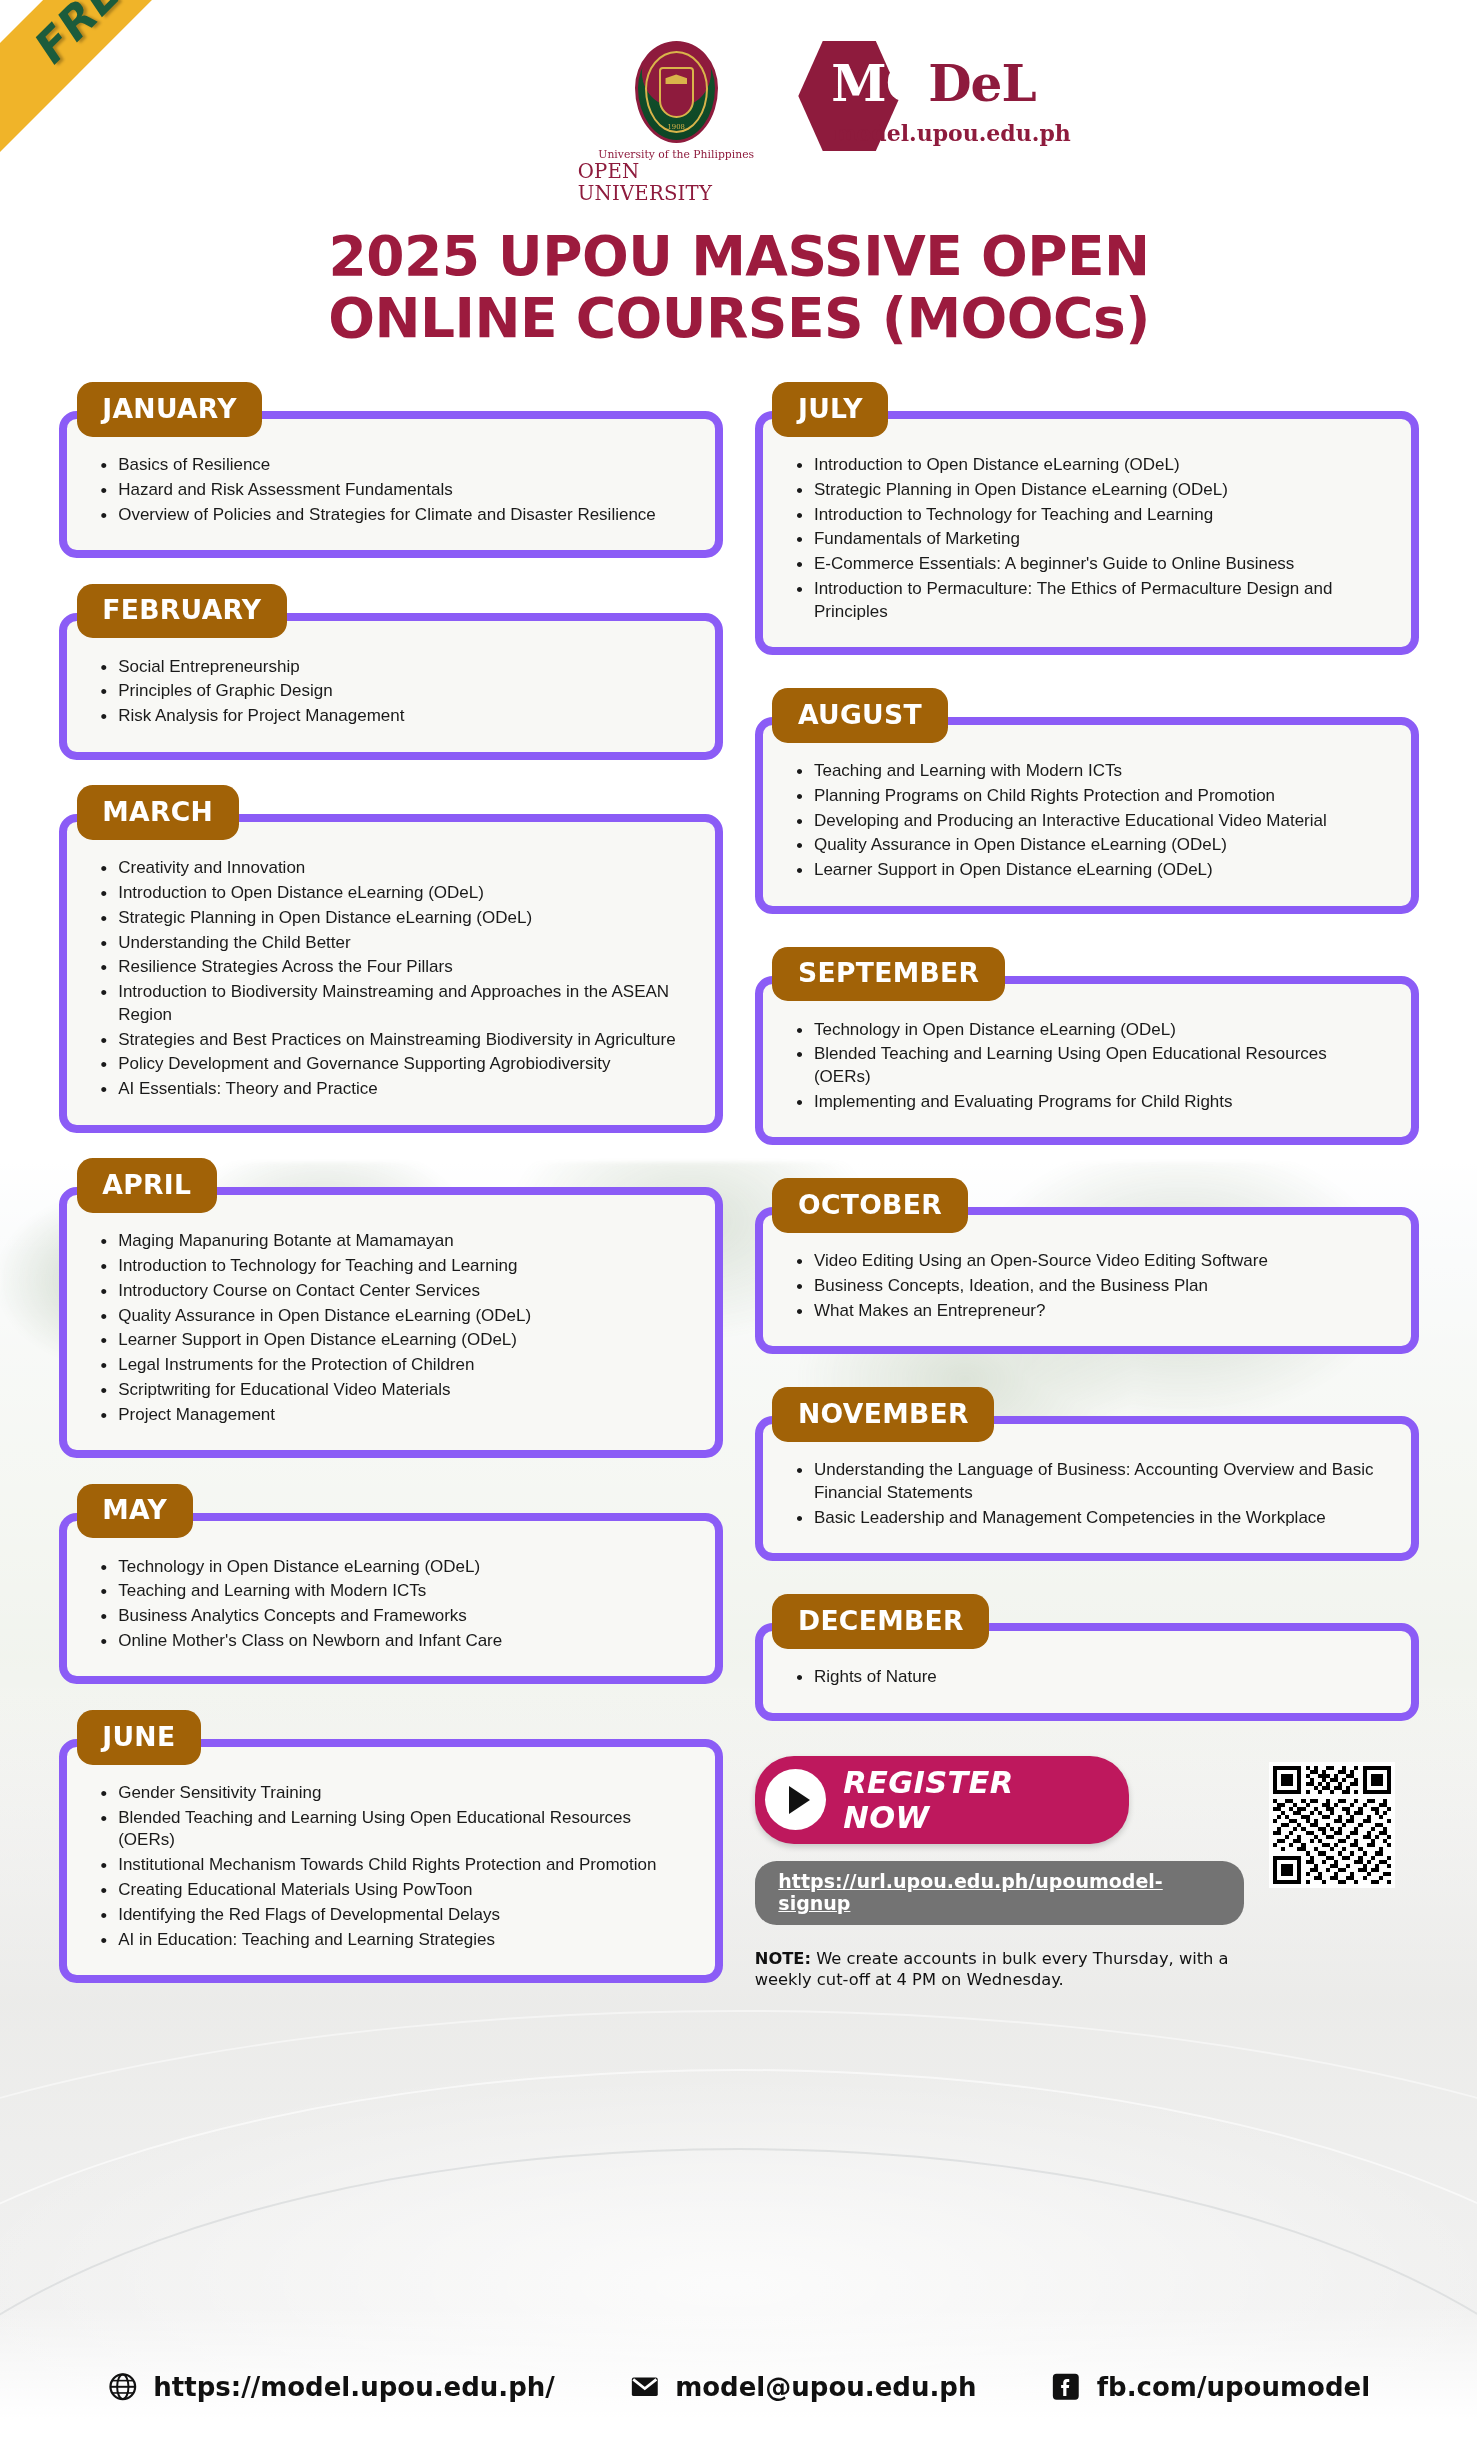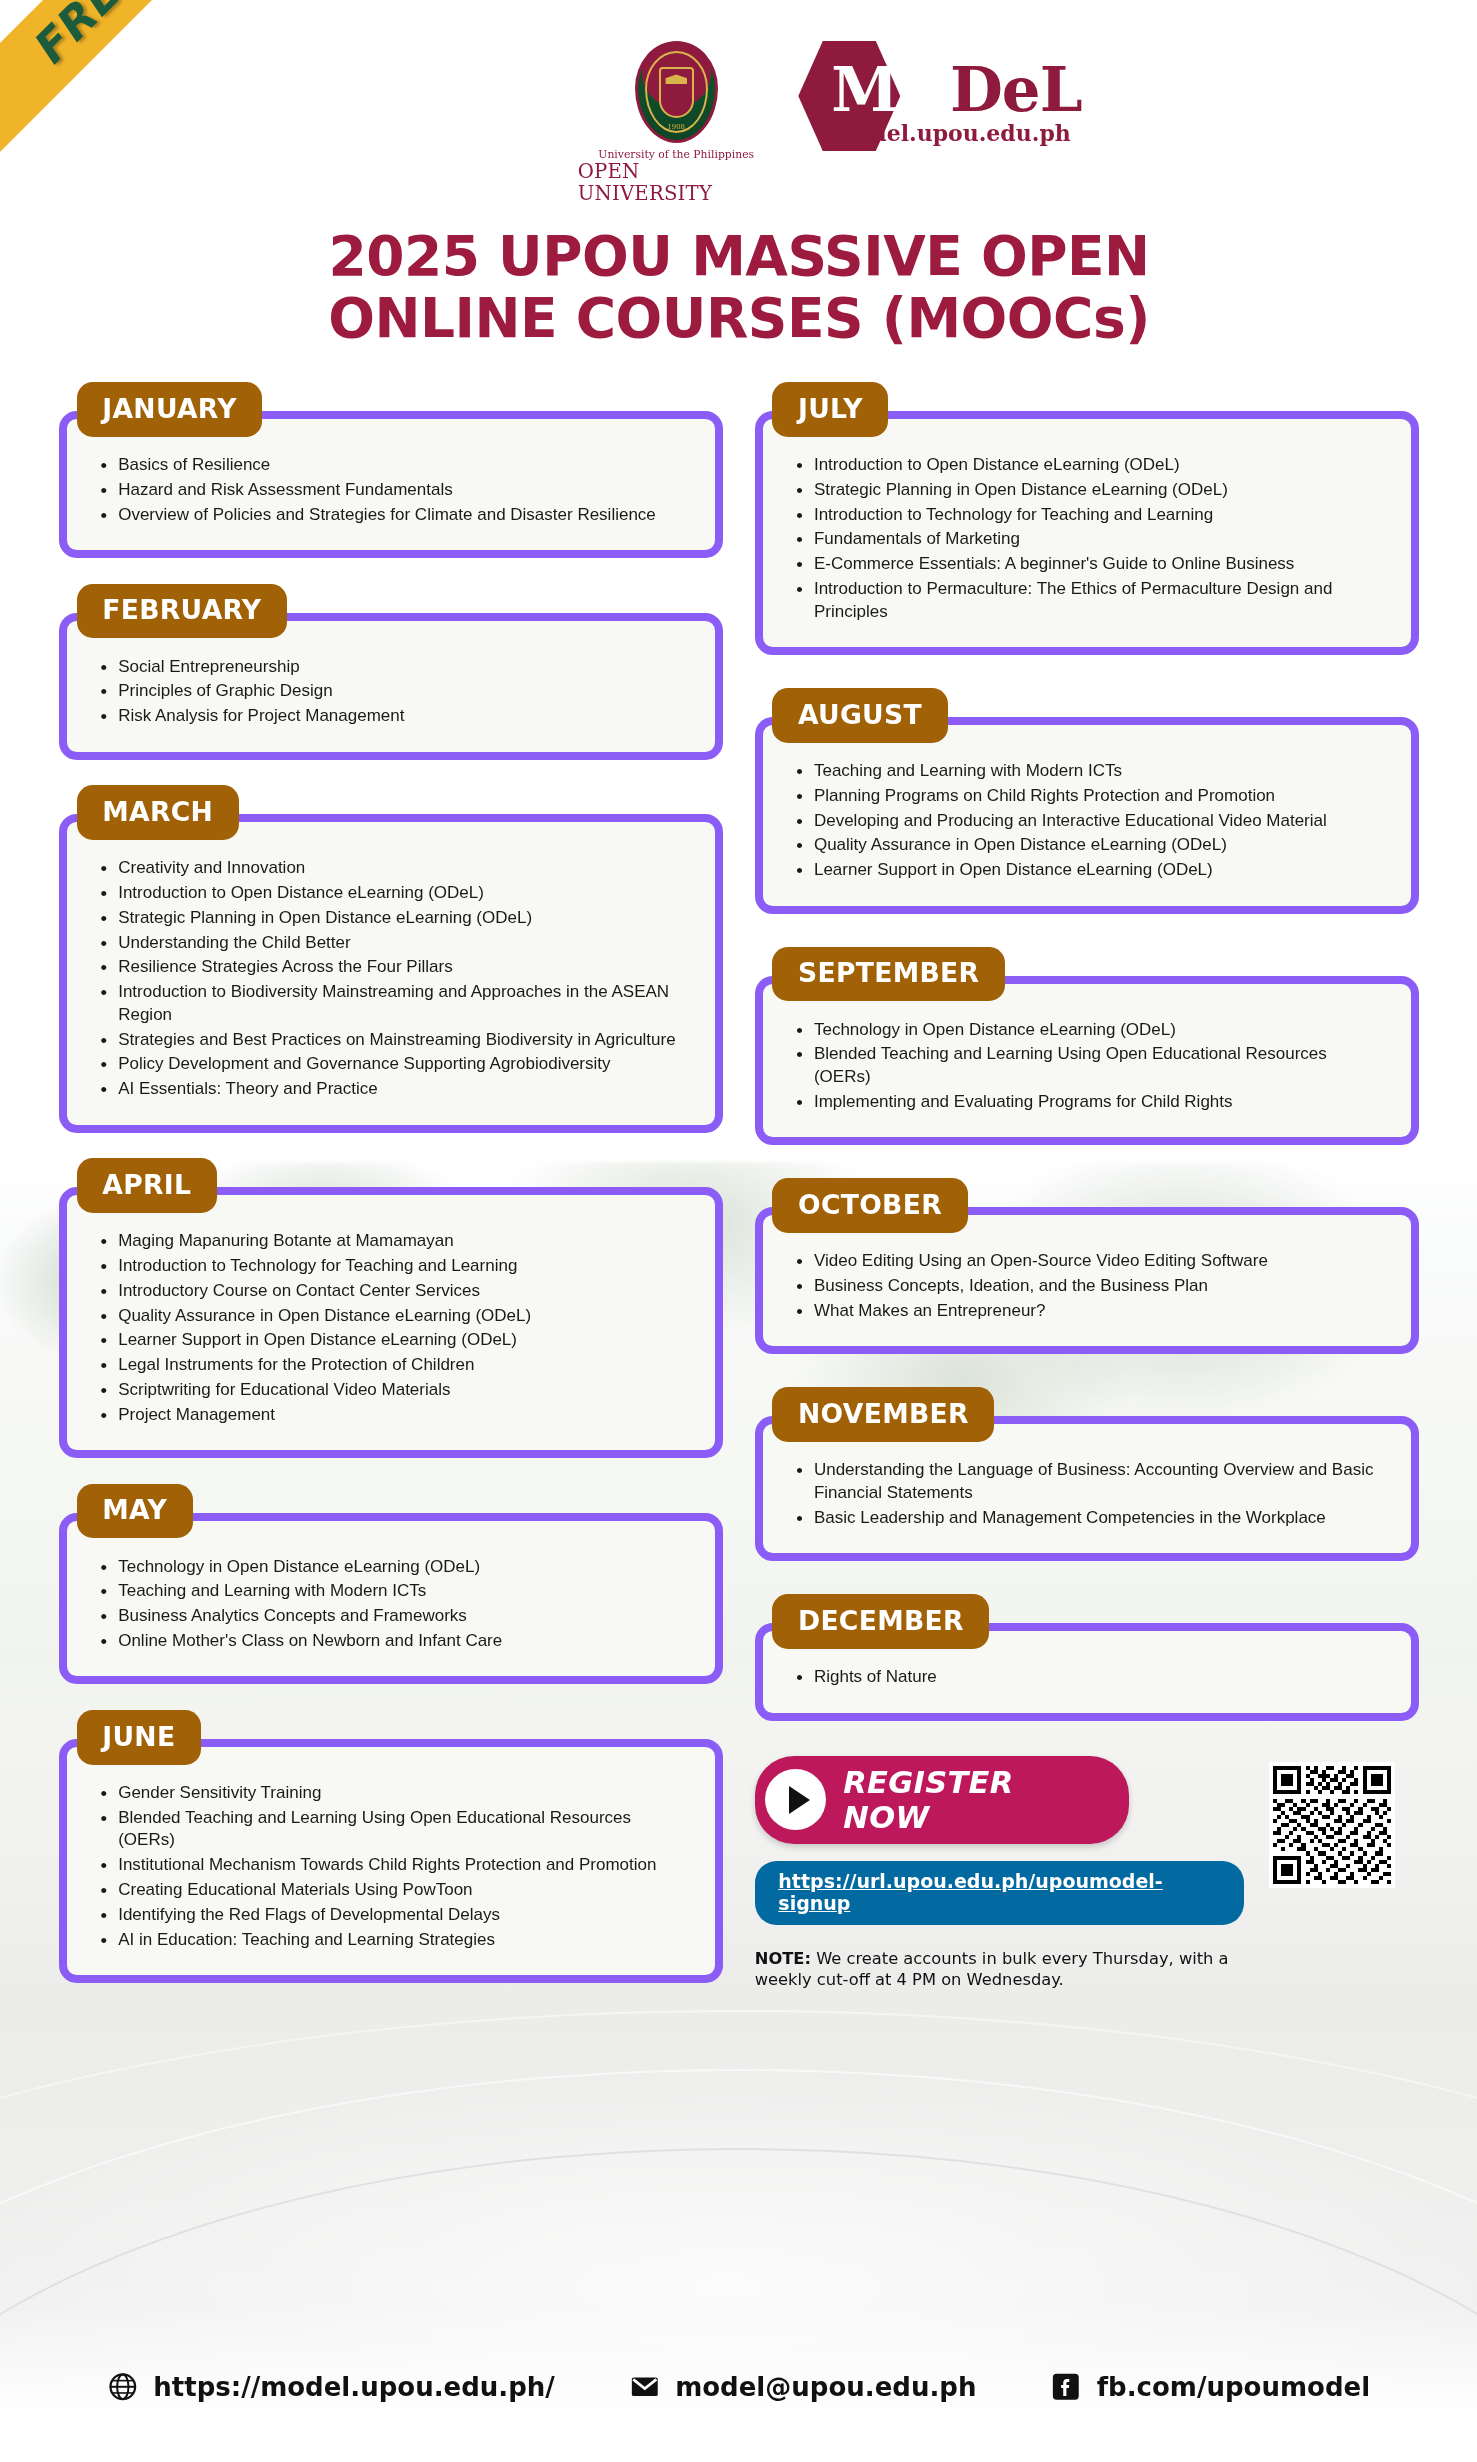--- a/index.html
+++ b/index.html
@@ -131,21 +131,21 @@
   .hexa{
     width:102px; height:110px;
     background:#8E1B3D;
     clip-path:polygon(24% 0,76% 0,100% 50%,76% 100%,24% 100%,0 50%);
     position:relative;
   }
   .model-word{
     position:absolute; left:33px; top:17.7px;
     font-family:"DejaVu Serif", serif;
     font-weight:bold;
-    font-size:61px;
+    font-size:50px;
     line-height:1;
     letter-spacing:-1px;
     color:#8E1B3D;
     white-space:nowrap;
   }
   .model-word .w{ color:#ffffff; }
   .model-url{
     position:absolute; left:35px; top:79px;
     font-family:"DejaVu Serif", serif;
     font-weight:bold;
@@ -257,21 +257,21 @@
   .register-label{
     color:#ffffff;
     font-family:"DejaVu Sans", sans-serif;
     font-weight:bold;
     font-size:30.5px;
     letter-spacing:0.3px;
   }
   .signup-pill{
     margin-top:17.7px;
     display:inline-block;
-    background:#0369a1;
+    background:#737373;
     color:#ffffff;
     border-radius:21.7px;
     padding:8.9px 23.6px 10.8px 23.6px;
     font-family:"DejaVu Sans", sans-serif;
     font-weight:bold;
     font-size:19px;
     text-decoration:underline;
   }
   .note{
     margin-top:24px;

